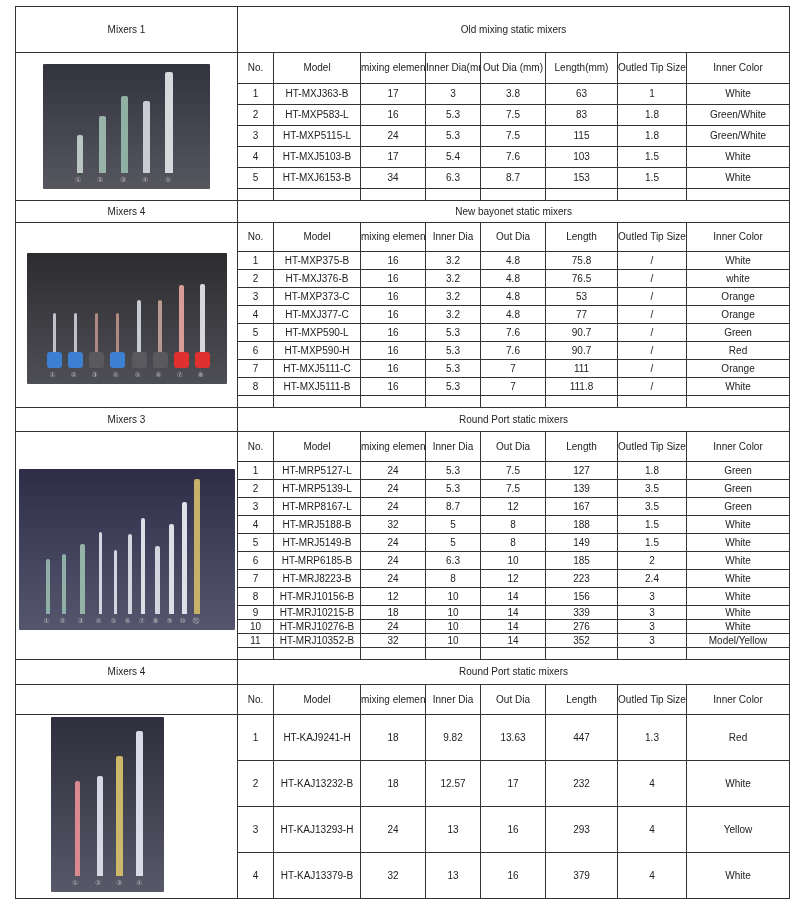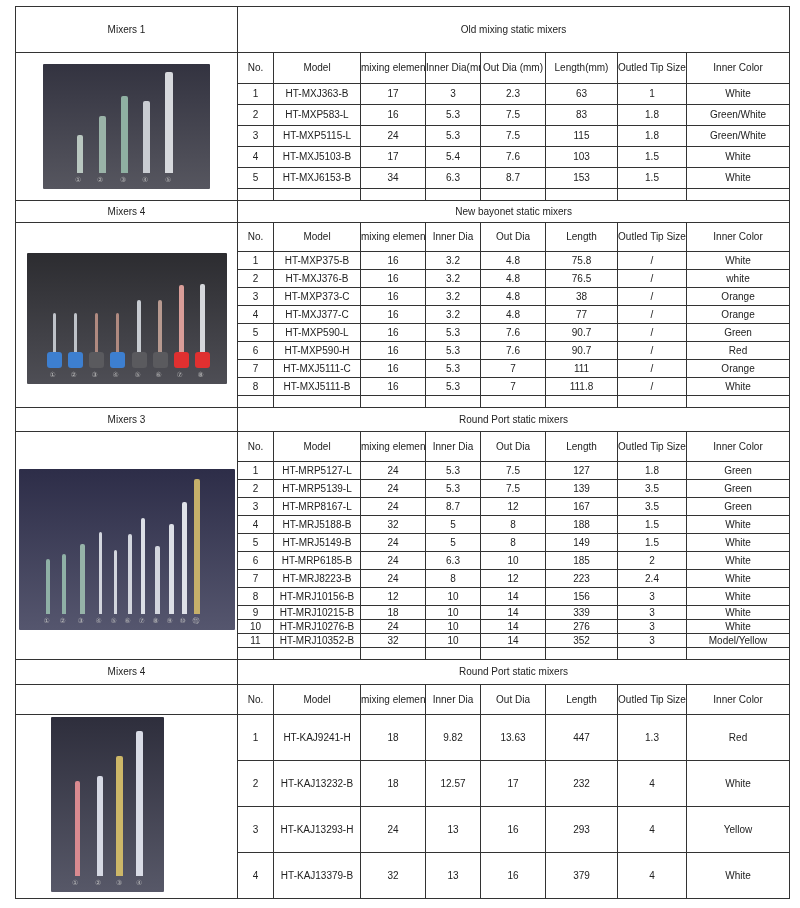--- a/index.html
+++ b/index.html
@@ -60,21 +60,21 @@
     <td>Out Dia (mm)</td>
     <td>Length(mm)</td>
     <td class="wrap">Outled Tip Size(mm)</td>
     <td>Inner Color</td>
   </tr>
   <tr style="height:21px">
     <td>1</td>
           <td>HT-MXJ363-B</td>
           <td>17</td>
           <td>3</td>
-          <td>2.3</td>
+          <td>3.8</td>
           <td>63</td>
           <td>1</td>
           <td>White</td>
   </tr>
   <tr style="height:21px">
     <td>2</td>
           <td>HT-MXP583-L</td>
           <td>16</td>
           <td>5.3</td>
           <td>7.5</td>
@@ -184,21 +184,21 @@
           <td>76.5</td>
           <td>/</td>
           <td>white</td>
         </tr>
   <tr style="height:18px">
           <td>3</td>
           <td>HT-MXP373-C</td>
           <td>16</td>
           <td>3.2</td>
           <td>4.8</td>
-          <td>38</td>
+          <td>53</td>
           <td>/</td>
           <td>Orange</td>
         </tr>
   <tr style="height:18px">
           <td>4</td>
           <td>HT-MXJ377-C</td>
           <td>16</td>
           <td>3.2</td>
           <td>4.8</td>
           <td>77</td>

